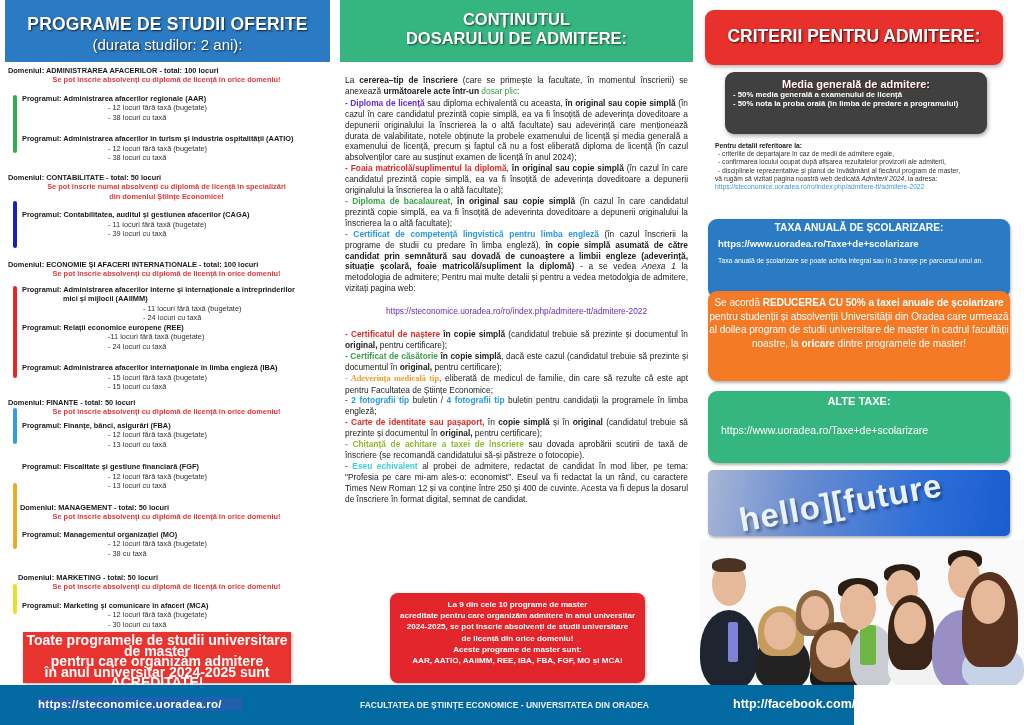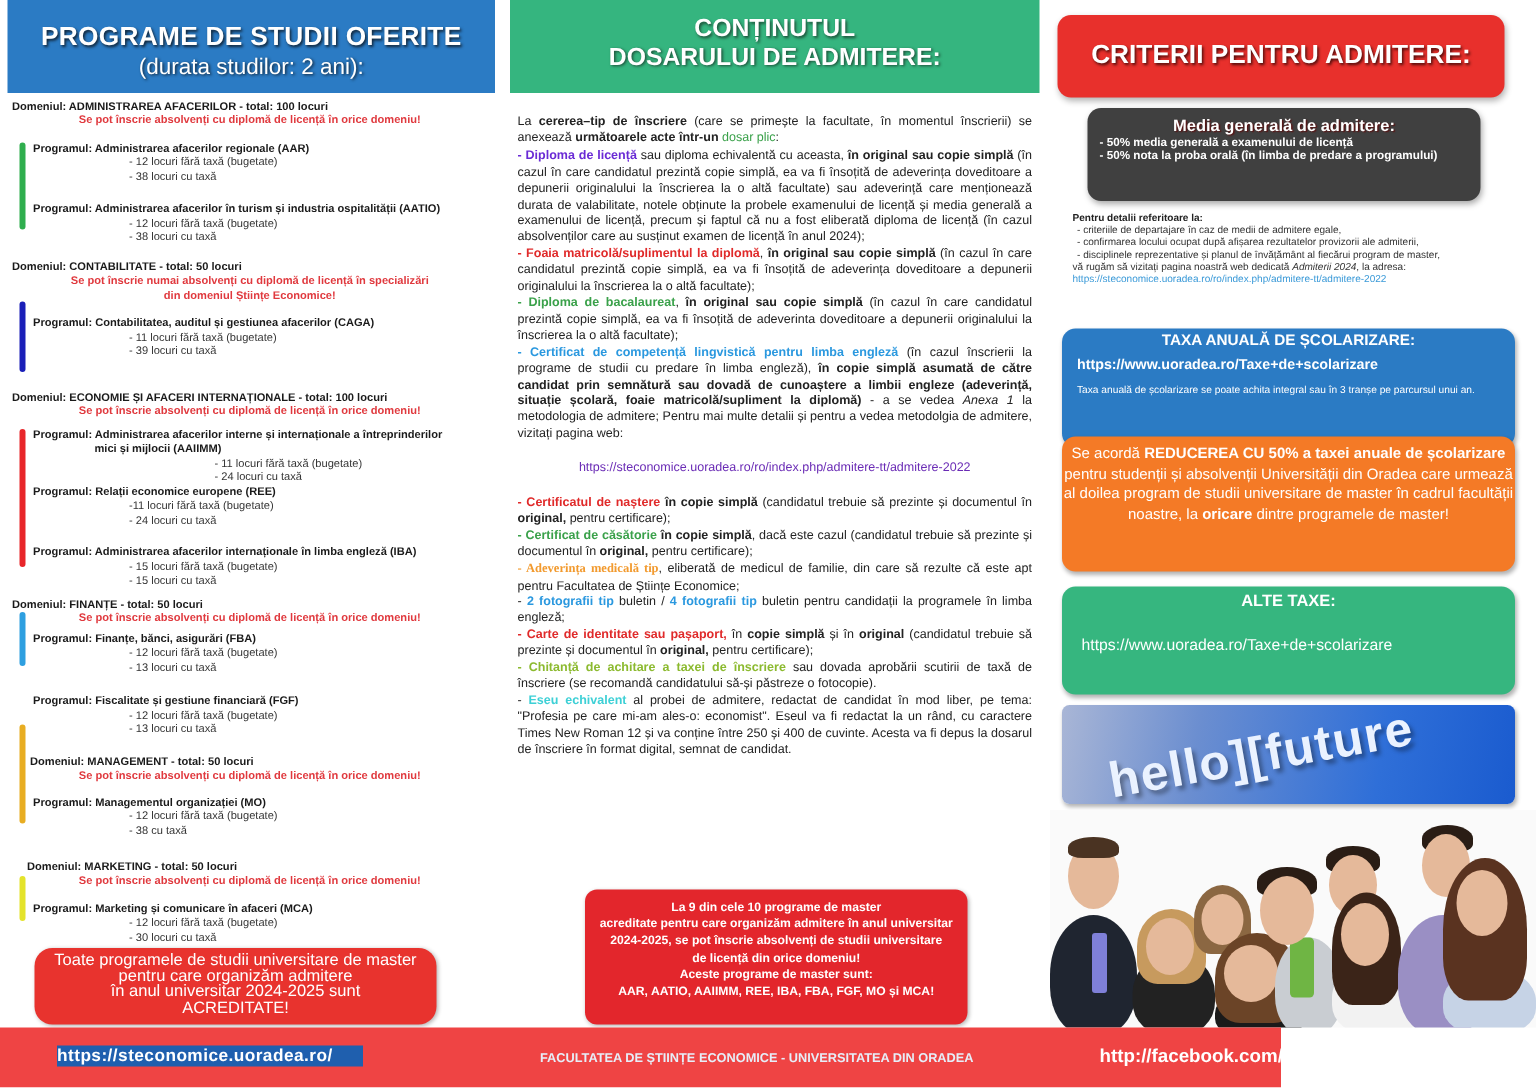--- a/index.html
+++ b/index.html
@@ -14,25 +14,25 @@
   
   .left-header { position: absolute; left: 5px; top: 0; width: 325px; height: 62px; background: #2b7bc4;
     color: #fff; text-align: center; padding-top: 14px; }
   .left-header .t1 { font-size: 17.5px; font-weight: bold; text-shadow: 1px 1px 2px #123; letter-spacing: 0.2px; }
   .left-header .t2 { font-size: 15px; text-shadow: 1px 1px 2px #123; margin-top: 1px; }
 
   .domain { position: absolute; left: 0; width: 333px; font-size: 7.4px; }
   .domain-title { font-weight: bold; padding-left: 8px; }
   .domain-note { color: #e0393e; font-weight: bold; text-align: center; line-height: 9.5px; }
   .prog { font-weight: bold; padding-left: 22px; margin-top: 4px; line-height: 9.5px; }
-  .seats { padding-left: 86px; line-height: 9.5px; color: #333; }
+  .seats { padding-left: 108px; line-height: 9.5px; color: #333; }
   .bar { position: absolute; left: 13px; width: 4px; border-radius: 2px; }
 
   .left-red-box { position: absolute; left: 23px; top: 632px; width: 268px; height: 51px; background: #e8332e;
-    border-radius: 12px; color: #fff; font-size: 11px; font-weight: normal; text-align: center; line-height: 10.6px; padding-top: 3px;
+    border-radius: 0; color: #fff; font-size: 14px; font-weight: bold; text-align: center; line-height: 10.6px; padding-top: 3px;
     box-shadow: 1px 1px 3px rgba(0,0,0,0.3); }
 
   
   .mid-header { position: absolute; left: 0; top: 0; width: 353px; height: 62px; background: #35b57f;
     color: #fff; text-align: center; font-size: 16.5px; font-weight: bold; padding-top: 10px; line-height: 19px;
     text-shadow: 1px 1px 2px #1d4d37; }
   .mid-body { position: absolute; left: 5px; top: 75px; width: 343px; font-size: 8.35px; line-height: 10.9px;
     text-align: justify; color: #222; }
   .mid-body p { margin-bottom: 1px; }
   .mid-body .item { margin: 0; }
@@ -84,21 +84,21 @@
     box-shadow: 1px 2px 3px rgba(0,0,0,0.3); }
   .hello-img .ht { position: absolute; left: 30px; top: 14px; font-size: 33px; font-weight: bold; color: #eaf2ff;
     transform: rotate(-10deg); letter-spacing: 1px; text-shadow: 2px 3px 3px rgba(0,0,0,0.35); white-space: nowrap; }
 
   .people-img { position: absolute; left: 0; top: 540px; width: 324px; height: 145px; background: #fafafa; overflow: hidden; }
   .person { position: absolute; border-radius: 50% 50% 40% 40%; }
   .head { position: absolute; border-radius: 50%; background: #e5b99a; }
   .hair { position: absolute; border-radius: 50% 50% 30% 30%; }
 
   
-  .footer { position: absolute; left: 0; top: 685px; width: 854px; height: 40px; background: #ef4444; color: #fff; }
+  .footer { position: absolute; left: 0; top: 685px; width: 854px; height: 40px; background: #0369a1; color: #fff; }
   .footer .fl { position: absolute; left: 38px; top: 13px; font-size: 11.5px; font-weight: bold; letter-spacing: 0.3px; }
   .footer .fl .hl { background: #1f5fae; padding: 1px 20px 1px 0; }
   .footer .fm { position: absolute; left: 360px; top: 15px; font-size: 8.5px; font-weight: bold; color: #e6eef8; }
   .footer .fr { position: absolute; left: 733px; top: 12px; font-size: 12.5px; font-weight: bold; }
 </style>
 </head>
 <body>
 
 <div class="col col-left">
   <div class="left-header">

